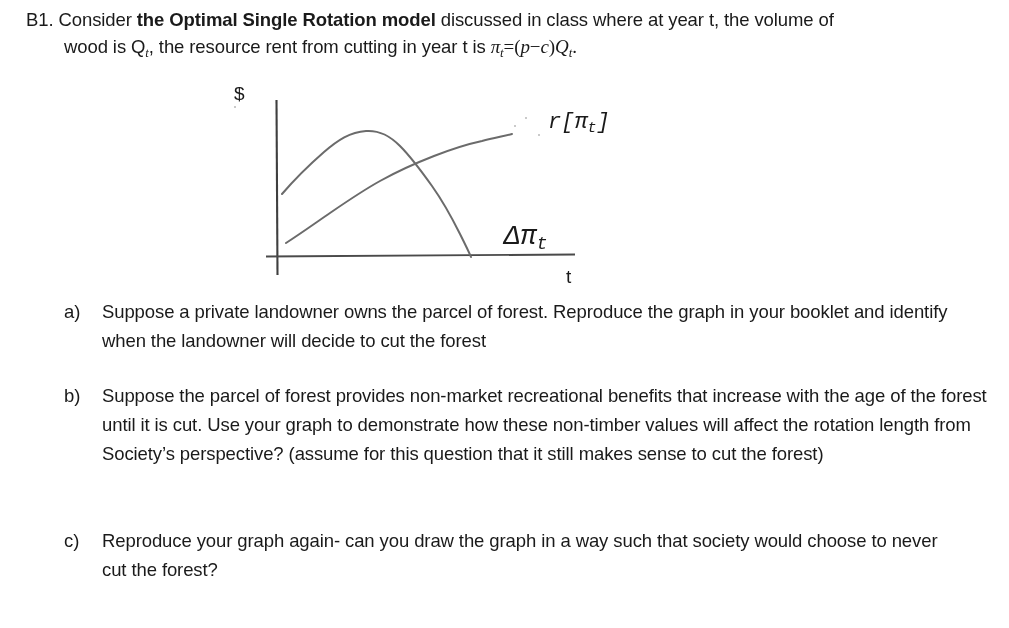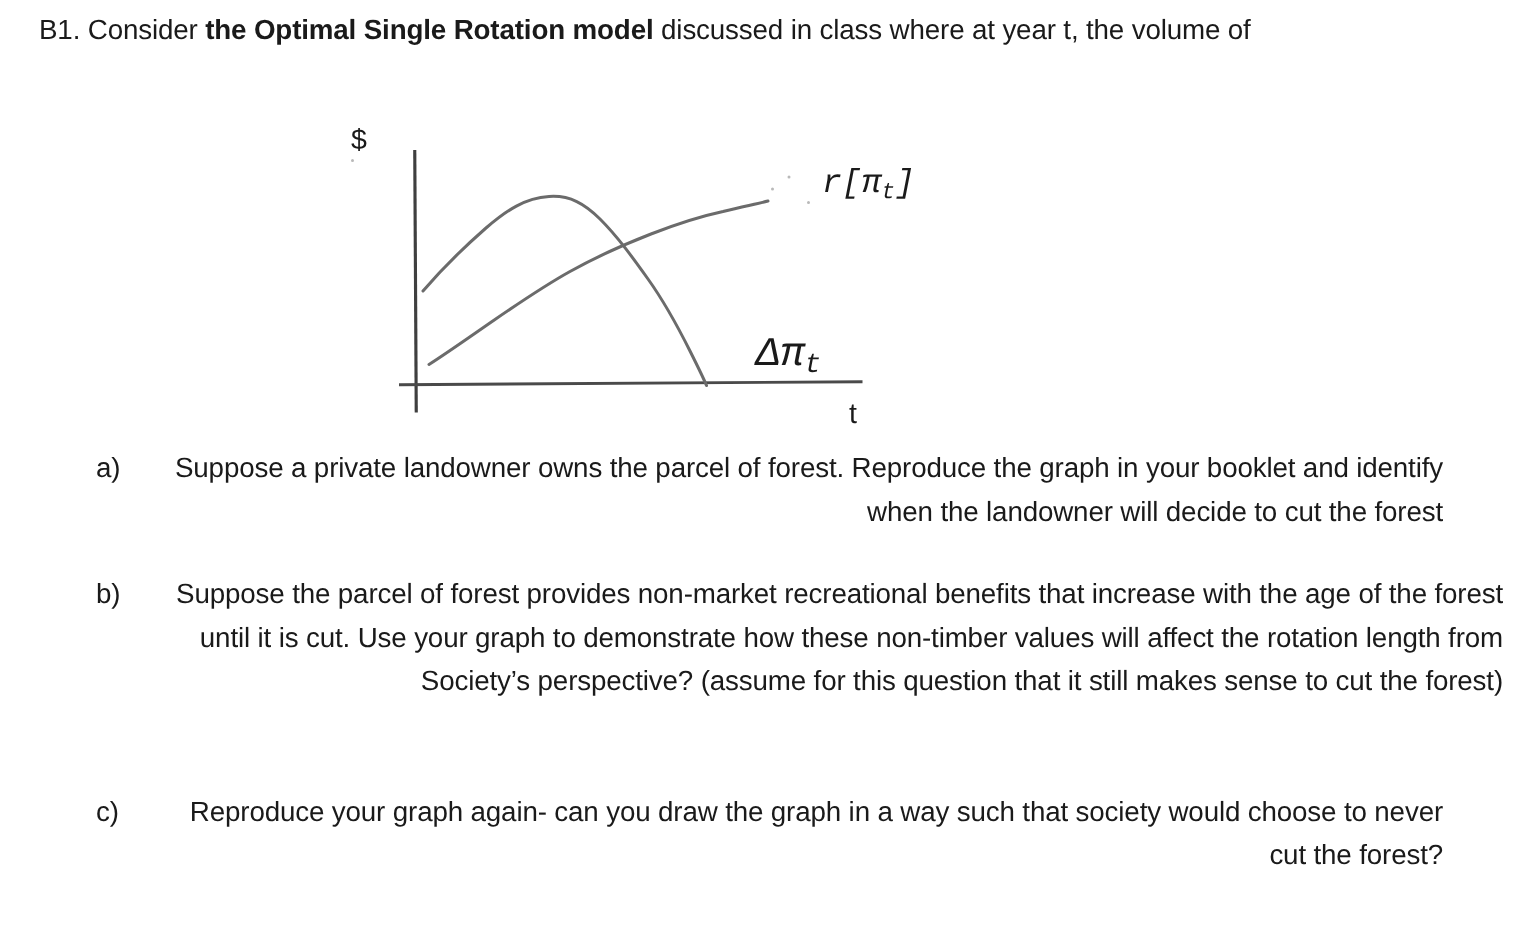--- a/index.html
+++ b/index.html
@@ -59,21 +59,21 @@
     font-size: 18.5px;
     line-height: 29px;
     letter-spacing: -0.1px;
   }
   .qmark {
     width: 38px;
     flex: 0 0 38px;
     text-align: left;
     padding-left: 2px;
   }
-  .qbody { flex: 1; text-align: right; }
+  .qbody { flex: 1; }
 
   #q-a { left: 62px; top: 297px; width: 900px; }
   #q-b { left: 62px; top: 381px; width: 940px; }
   #q-c { left: 62px; top: 526px; width: 900px; }
 
   
   .figure {
     position: absolute;
     left: 220px;
     top: 76px;
@@ -120,20 +120,21 @@
     border-radius: 50%;
   }
 </style>
 </head>
 <body>
 
 <div class="page">
 
   <div class="stem">
     <span class="l1"><span>B1.</span><span>&nbsp;</span><span>Consider </span><span class="bold">the Optimal Single Rotation model</span><span> discussed in class where at year t, the volume of</span></span>
+    <span class="l2"><span>wood is Q</span><sub class="sub-it">t</sub><span>, the resource rent from cutting in year t is </span><span class="math"><span>π</span><sub>t</sub><span class="up">=(</span><span>p</span><span class="up">−</span><span>c</span><span class="up">)</span><span>Q</span><sub>t</sub><span class="up">.</span></span></span>
   </div>
 
   <div class="figure">
     <svg width="420" height="220" viewBox="0 0 420 220">
 
       <line x1="56.5" y1="24" x2="57.5" y2="199" stroke="#3f3f3f" stroke-width="2.1"></line>
 
       <line x1="46" y1="180.5" x2="355" y2="178.5" stroke="#4a4a4a" stroke-width="1.9"></line>
 
       <path d="M 62,118 C 74,104 88,90 104,76 C 118,64 130,56 146,55

